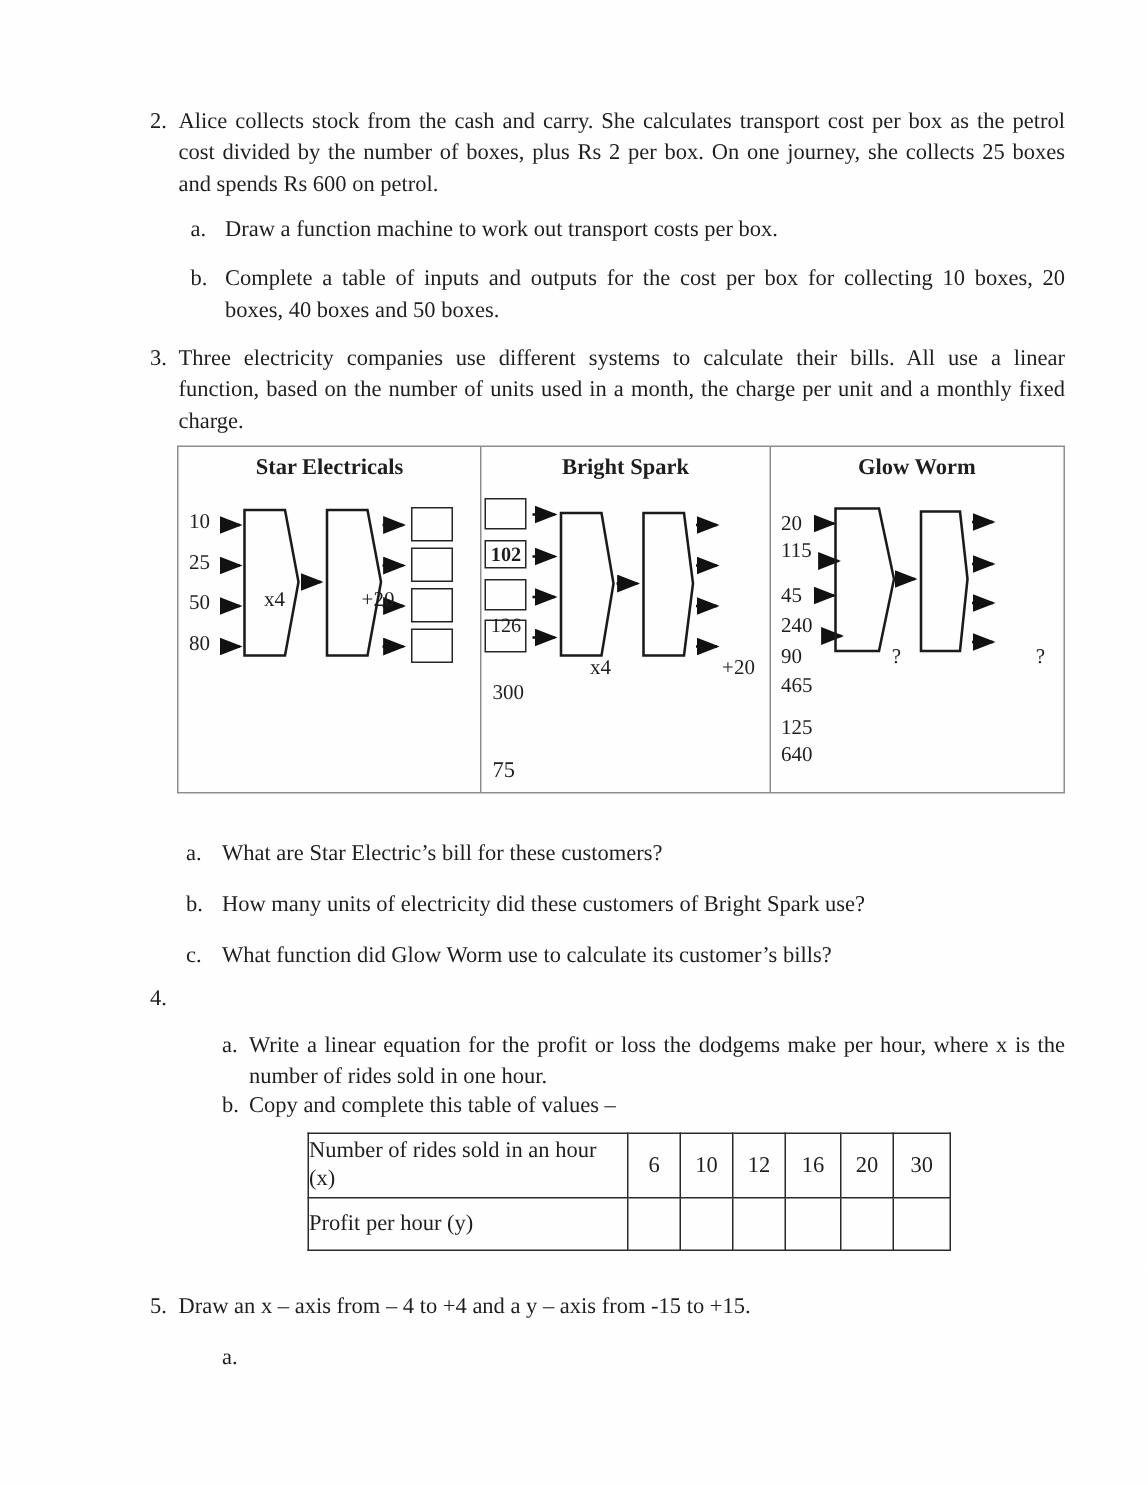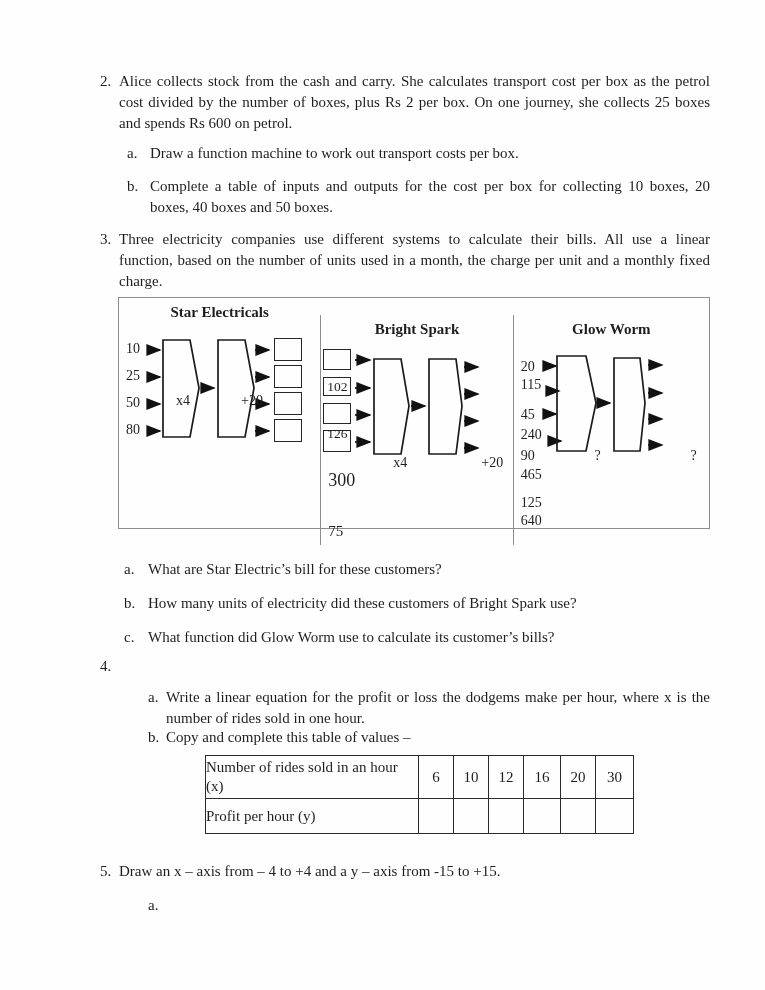--- a/index.html
+++ b/index.html
@@ -1,21 +1,21 @@
 <!DOCTYPE html>
 <html><head>
 <meta charset="utf-8">
 <style>
   html,body{margin:0;padding:0;background:#ffffff;}
   .page{position:relative;width:765px;height:990px;background:#fefefe;overflow:hidden;
         font-family:"Liberation Serif", serif;color:#1e1e1e;font-size:15px;line-height:21px;}
   .abs{position:absolute;}
   .jl{text-align:justify;text-align-last:justify;white-space:normal;}
   .diagram{position:absolute;left:118px;top:297px;width:592px;height:232px;
-           border:1.5px solid #8d8d8d;box-sizing:border-box;display:flex;}
+           border:1.5px solid #8d8d8d;box-sizing:border-box;display:flex;align-items:flex-end;}
   .panel{position:relative;height:100%;box-sizing:border-box;}
   .panel + .panel{border-left:1.5px solid #8d8d8d;margin-top:17px;}
   .panel-title{position:absolute;top:4px;left:0;width:100%;text-align:center;
                font-weight:bold;font-size:15px;}
   .dnum{position:absolute;font-size:14px;line-height:16px;}
   .obox{position:absolute;border:1.6px solid #262626;box-sizing:border-box;
         text-align:center;font-size:13.5px;line-height:17px;}
   .mlabel{position:absolute;font-size:14px;line-height:15px;text-align:center;}
   .psvg{position:absolute;left:0;top:0;}
   table.vals{position:absolute;left:205px;top:755px;border-collapse:collapse;table-layout:fixed;}
@@ -97,26 +97,26 @@
           <polygon points="53,44 80,44 88,91 80,139 53,139" stroke="#1b1b1b"></polygon>
           <line x1="90" y1="91" x2="104" y2="91" marker-end="url(#ah2)"></line>
           <polygon points="108,44 135,44 141,91 135,139 108,139" stroke="#1b1b1b"></polygon>
           <line x1="143" y1="52" x2="157" y2="52" marker-end="url(#ah2)"></line>
           <line x1="143" y1="79" x2="157" y2="79" marker-end="url(#ah2)"></line>
           <line x1="143" y1="106" x2="157" y2="106" marker-end="url(#ah2)"></line>
           <line x1="143" y1="133" x2="157" y2="133" marker-end="url(#ah2)"></line>
         </g>
       </svg>
       <div class="obox" style="left:2px;top:34px;width:28px;height:21px;"></div>
-      <div class="obox" style="left:2px;top:62px;width:28px;height:19px;">102</div>
+      <div class="obox" style="left:2px;top:62px;width:28px;height:19px;font-weight:bold;">102</div>
       <div class="obox" style="left:2px;top:88px;width:28px;height:21px;"></div>
       <div class="obox" style="left:2px;top:115px;width:28px;height:22px;line-height:6px;">126</div>
       <div class="mlabel" style="left:64px;top:140px;width:30px;">x4</div>
       <div class="mlabel" style="left:152px;top:140px;width:38px;">+20</div>
-      <div class="dnum" style="left:7px;top:157px;font-size:18px;">300</div>
+      <div class="dnum" style="left:7px;top:157px;font-size:14px;">300</div>
       <div class="dnum" style="left:7px;top:208px;font-size:15px;">75</div>
     </div>
 
     <div class="panel" style="width:197px;">
       <div class="panel-title">Glow Worm</div>
       <svg class="psvg" width="197" height="232">
         <defs>
           <marker id="ah3" markerWidth="9" markerHeight="8" refX="8" refY="3.5" orient="auto">
             <path d="M0,0 L9,3.5 L0,7 Z" fill="#111"></path>
           </marker>

